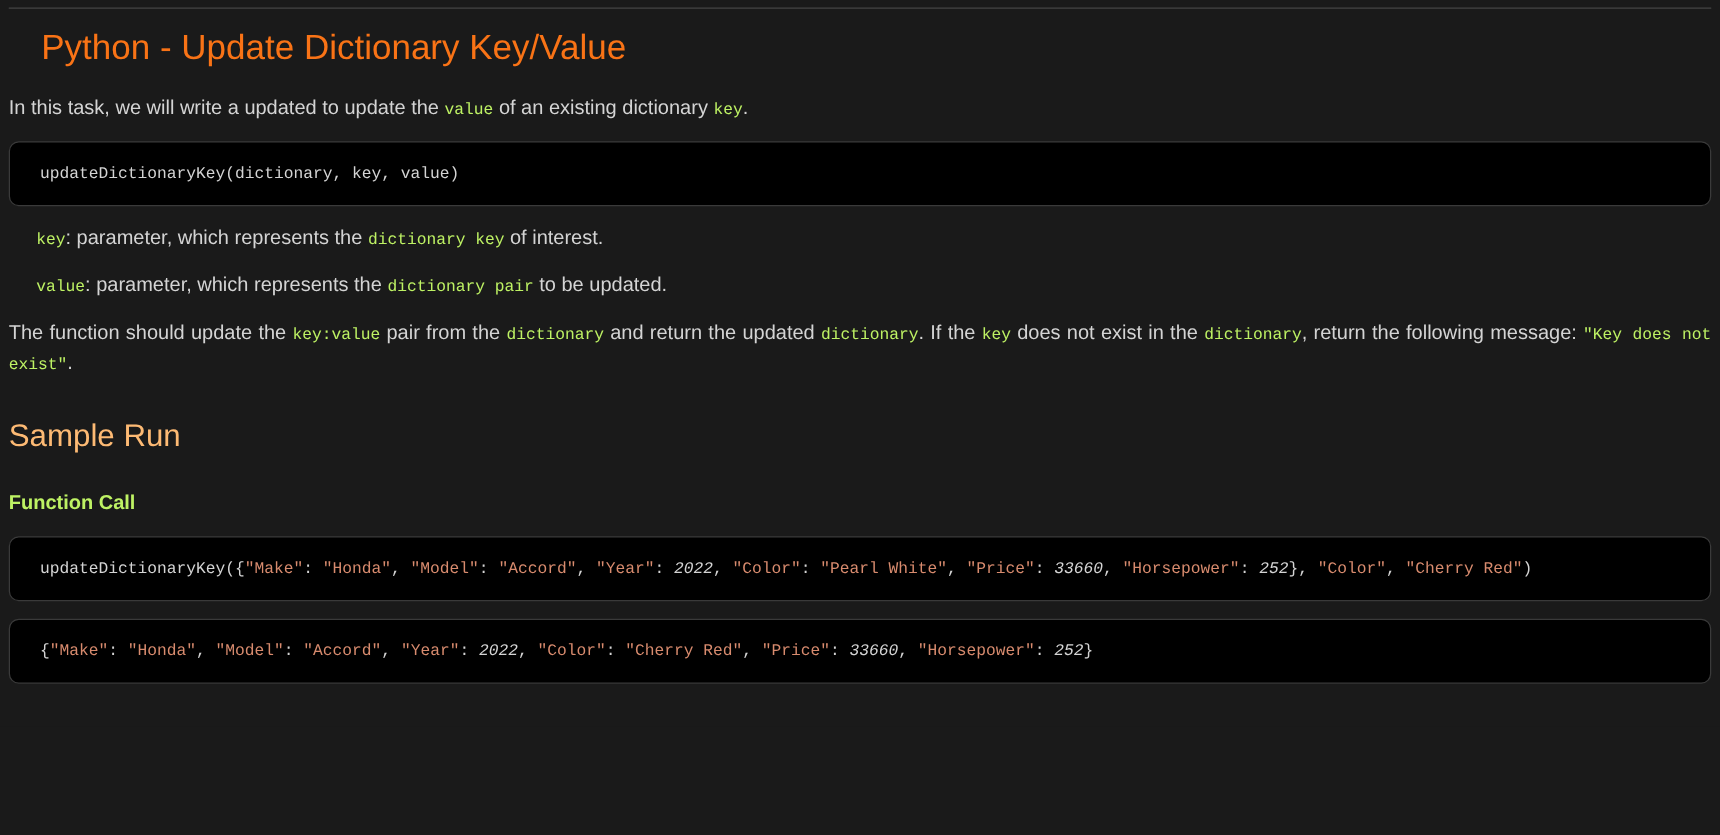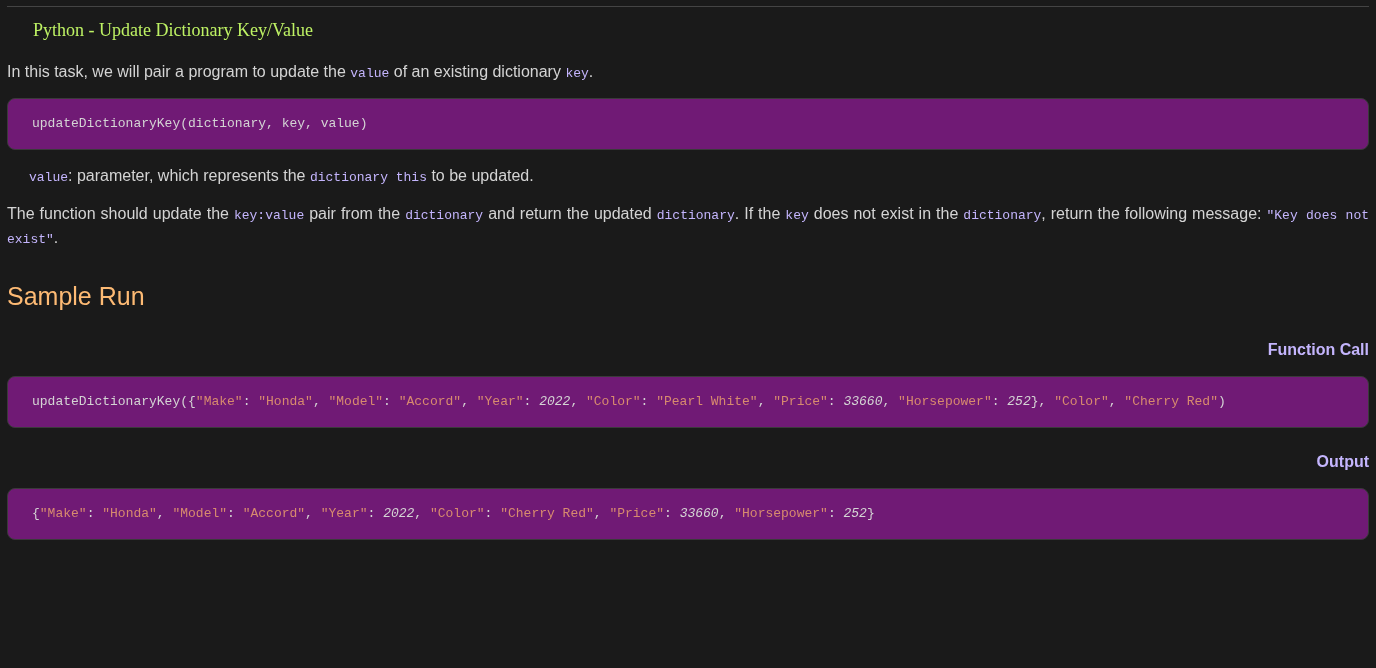--- a/index.html
+++ b/index.html
@@ -15,57 +15,55 @@
   }
   .container {
     padding: 6px 7px 20px 7px;
   }
   hr.top-rule {
     border: none;
     border-top: 1px solid #444;
     margin: 0 0 4px 0;
   }
   h1.title {
-    font-size: 18px;
+    font-size: 28px;
     font-weight: 500;
-    color: #bef264;
+    color: #f97316;
     margin: 10px 0 16px 26px;
-    font-family: Liberation Serif, serif;
   }
   h2.section {
     font-size: 25px;
     font-weight: 500;
     color: #fdba74;
     margin: 28px 0 18px 0;
   }
   h3.subsection {
     font-size: 16px;
     font-weight: 700;
-    color: #c4b5fd;
+    color: #bef264;
     margin: 22px 0 14px 0;
-    text-align: right;
   }
   p {
     margin: 14px 0;
     color: #d4d4d4;
   }
   p.justify {
     text-align: justify;
   }
   .indent {
     margin-left: 22px;
   }
   code.inline {
     font-family: "Consolas", "Menlo", "Courier New", monospace;
     font-size: 13px;
-    color: #c4b5fd;
+    color: #bef264;
     background: transparent;
   }
   pre.codeblock {
-    background: #701a75;
+    background: #000000;
     border: 1px solid #3a3a3a;
     border-radius: 8px;
     padding: 16px 24px;
     margin: 14px 0;
     overflow-x: auto;
     font-family: "Consolas", "Menlo", "Courier New", monospace;
     font-size: 13px;
     line-height: 1.4;
     color: #d4d4d4;
     white-space: pre;
@@ -78,39 +76,41 @@
 </head>
 <body>
 
 <div class="container">
 
   <hr class="top-rule">
 
   <h1 class="title">Python - Update Dictionary Key/Value</h1>
 
   <p>
-    <span>In this task, we will pair a program to update the </span><code class="inline">value</code><span> of an existing dictionary </span><code class="inline">key</code><span>.</span>
+    <span>In this task, we will write a updated to update the </span><code class="inline">value</code><span> of an existing dictionary </span><code class="inline">key</code><span>.</span>
   </p>
 
 
   <pre class="codeblock"><span class="fn">updateDictionaryKey(dictionary, key, value)</span></pre>
 
 
+  <p class="indent">
+    <code class="inline">key</code><span>: parameter, which represents the </span><code class="inline">dictionary key</code><span> of interest.</span>
+  </p>
 
   <p class="indent">
-    <code class="inline">value</code><span>: parameter, which represents the </span><code class="inline">dictionary this</code><span> to be updated.</span>
+    <code class="inline">value</code><span>: parameter, which represents the </span><code class="inline">dictionary pair</code><span> to be updated.</span>
   </p>
 
   <p class="justify">
     <span>The function should update the </span><code class="inline">key:value</code><span> pair from the </span><code class="inline">dictionary</code><span> and return the updated </span><code class="inline">dictionary</code><span>. If the </span><code class="inline">key</code><span> does not exist in the </span><code class="inline">dictionary</code><span>, return the following message: </span><code class="inline">"Key does not exist"</code><span>.</span>
   </p>
 
   <h2 class="section">Sample Run</h2>
 
   <h3 class="subsection">Function Call</h3>
 
   <pre class="codeblock" id="call-block"><span class="fn">updateDictionaryKey</span><span class="punc">({</span><span class="str">"Make"</span><span class="punc">: </span><span class="str">"Honda"</span><span class="punc">, </span><span class="str">"Model"</span><span class="punc">: </span><span class="str">"Accord"</span><span class="punc">, </span><span class="str">"Year"</span><span class="punc">: </span><span class="num">2022</span><span class="punc">, </span><span class="str">"Color"</span><span class="punc">: </span><span class="str">"Pearl White"</span><span class="punc">, </span><span class="str">"Price"</span><span class="punc">: </span><span class="num">33660</span><span class="punc">, </span><span class="str">"Horsepower"</span><span class="punc">: </span><span class="num">252</span><span class="punc">}, </span><span class="str">"Color"</span><span class="punc">, </span><span class="str">"Cherry Red"</span><span class="punc">)</span></pre>
 
-  <h3 class="subsection">Output</h3>
 
   <pre class="codeblock" id="out-block"><span class="punc">{</span><span class="str">"Make"</span><span class="punc">: </span><span class="str">"Honda"</span><span class="punc">, </span><span class="str">"Model"</span><span class="punc">: </span><span class="str">"Accord"</span><span class="punc">, </span><span class="str">"Year"</span><span class="punc">: </span><span class="num">2022</span><span class="punc">, </span><span class="str">"Color"</span><span class="punc">: </span><span class="str">"Cherry Red"</span><span class="punc">, </span><span class="str">"Price"</span><span class="punc">: </span><span class="num">33660</span><span class="punc">, </span><span class="str">"Horsepower"</span><span class="punc">: </span><span class="num">252</span><span class="punc">}</span></pre>
 
 </div>
 
 </body></html>

